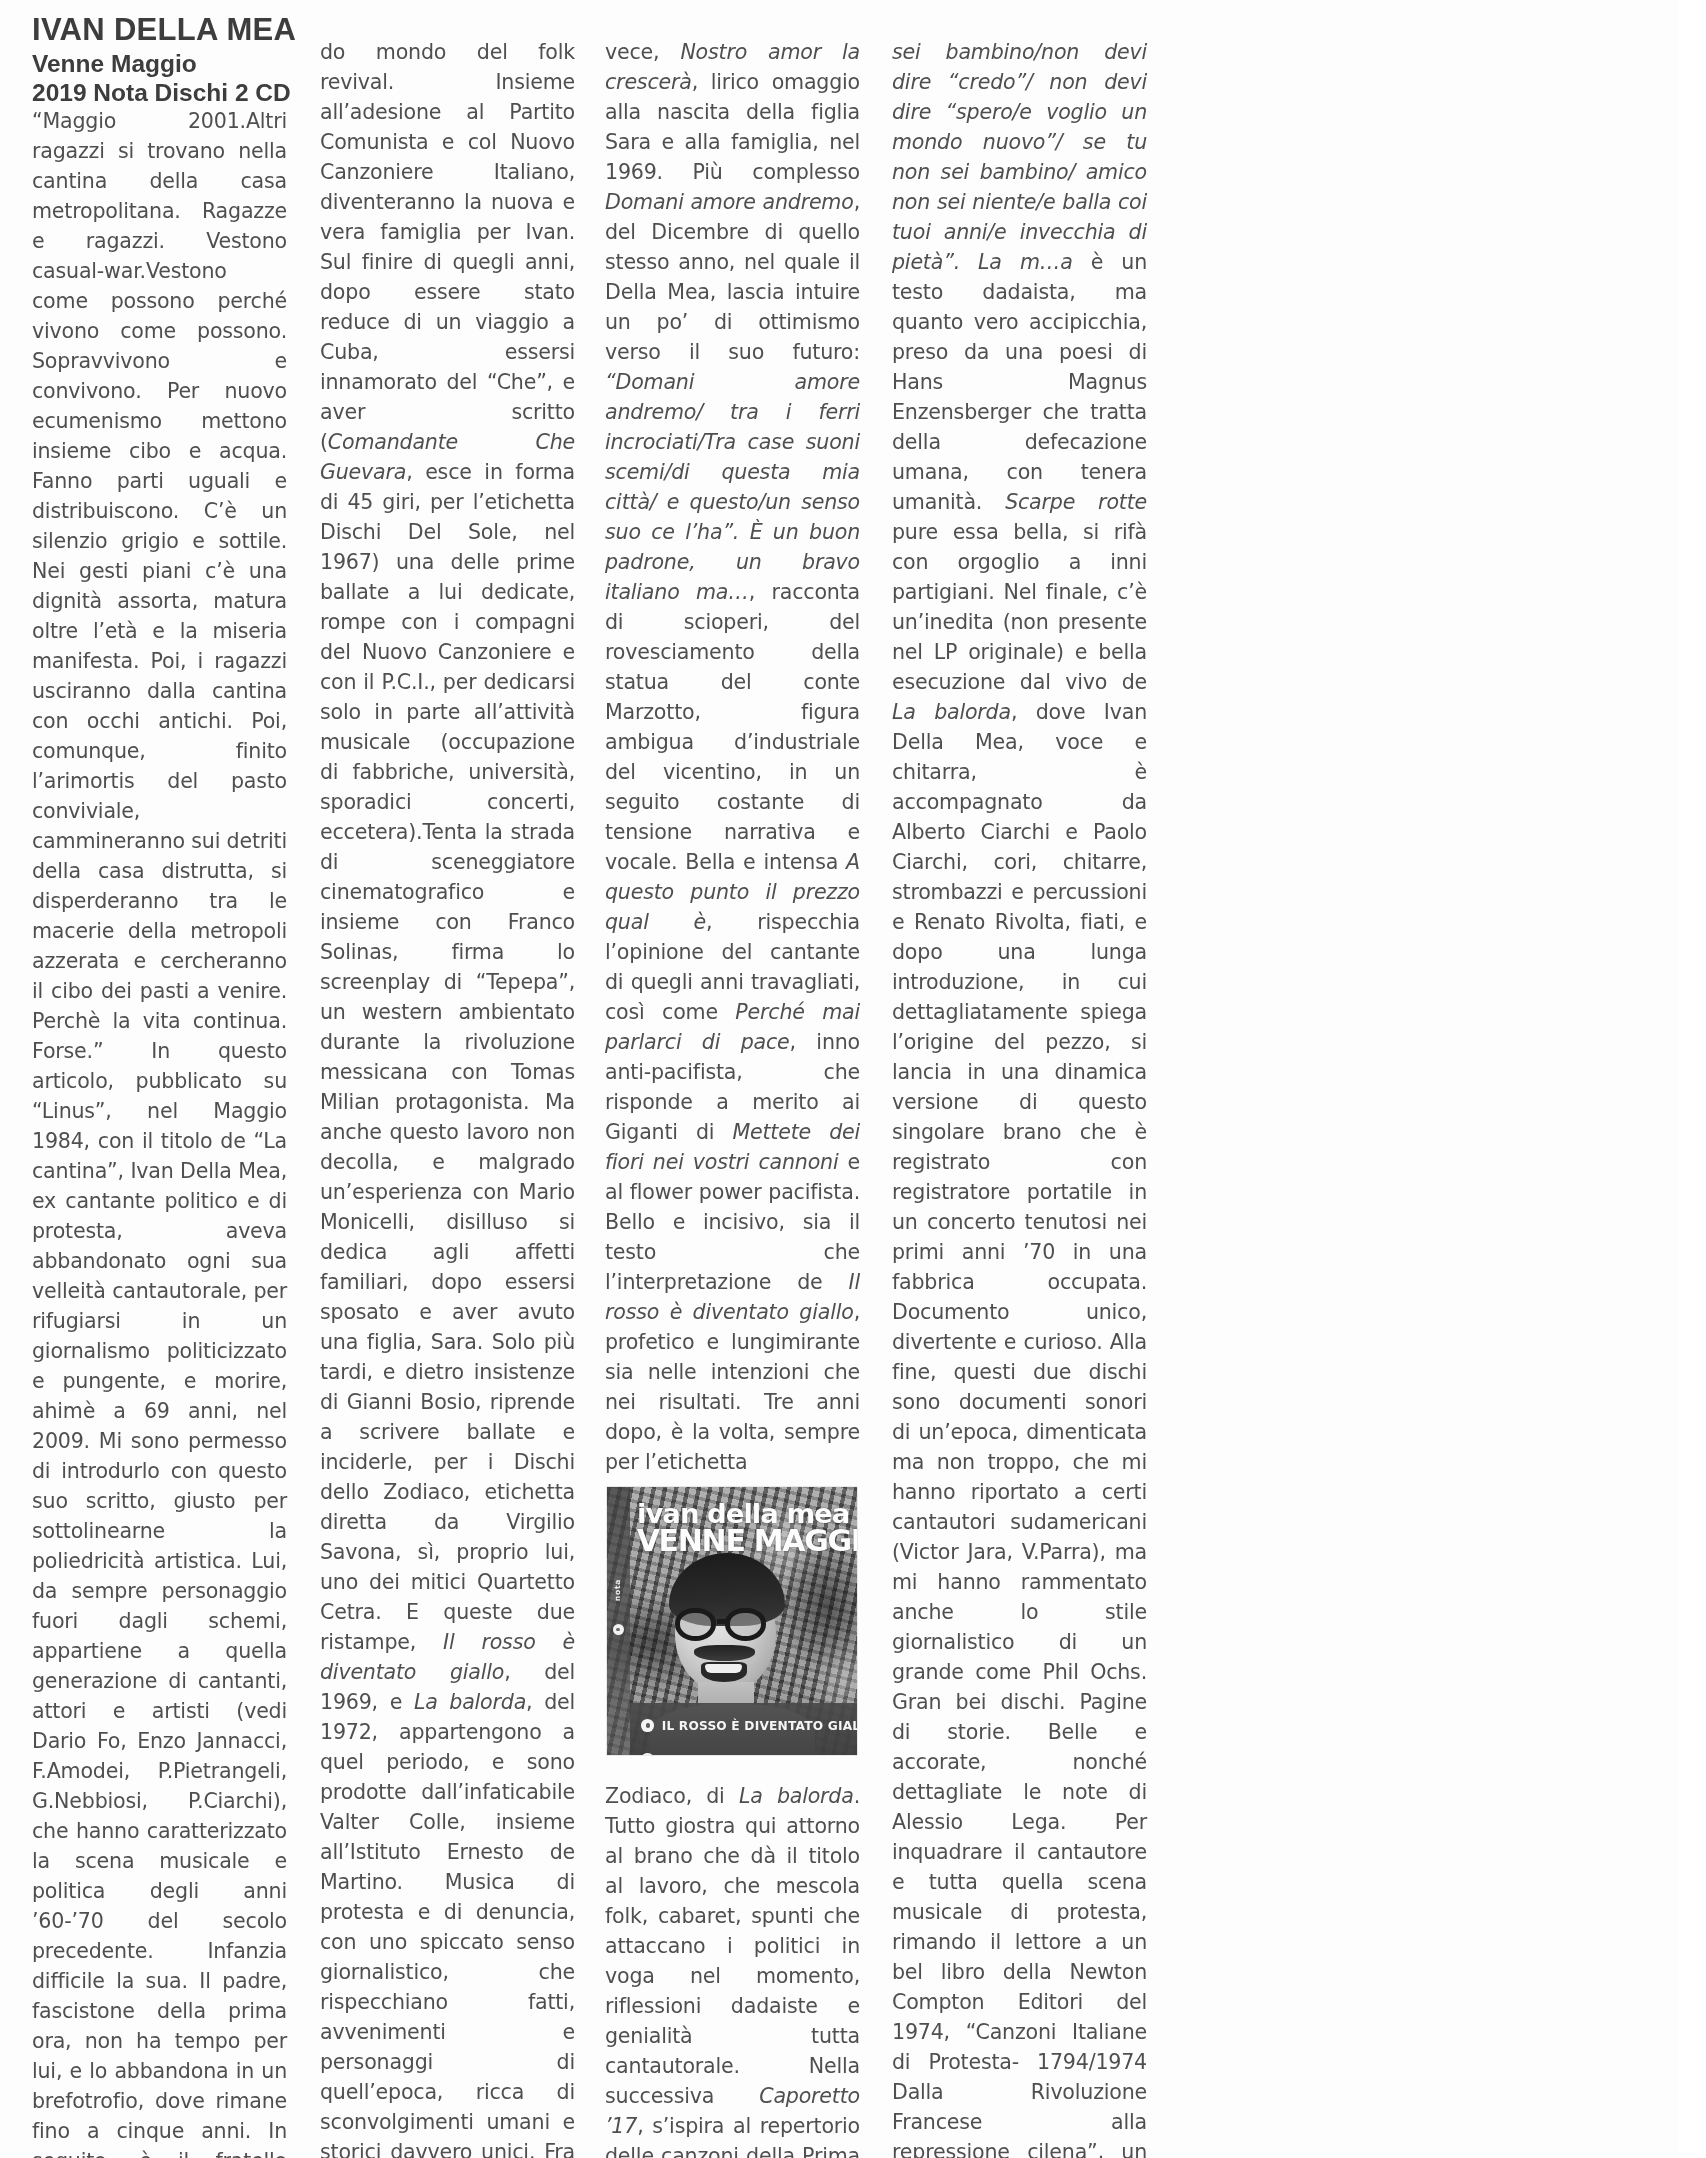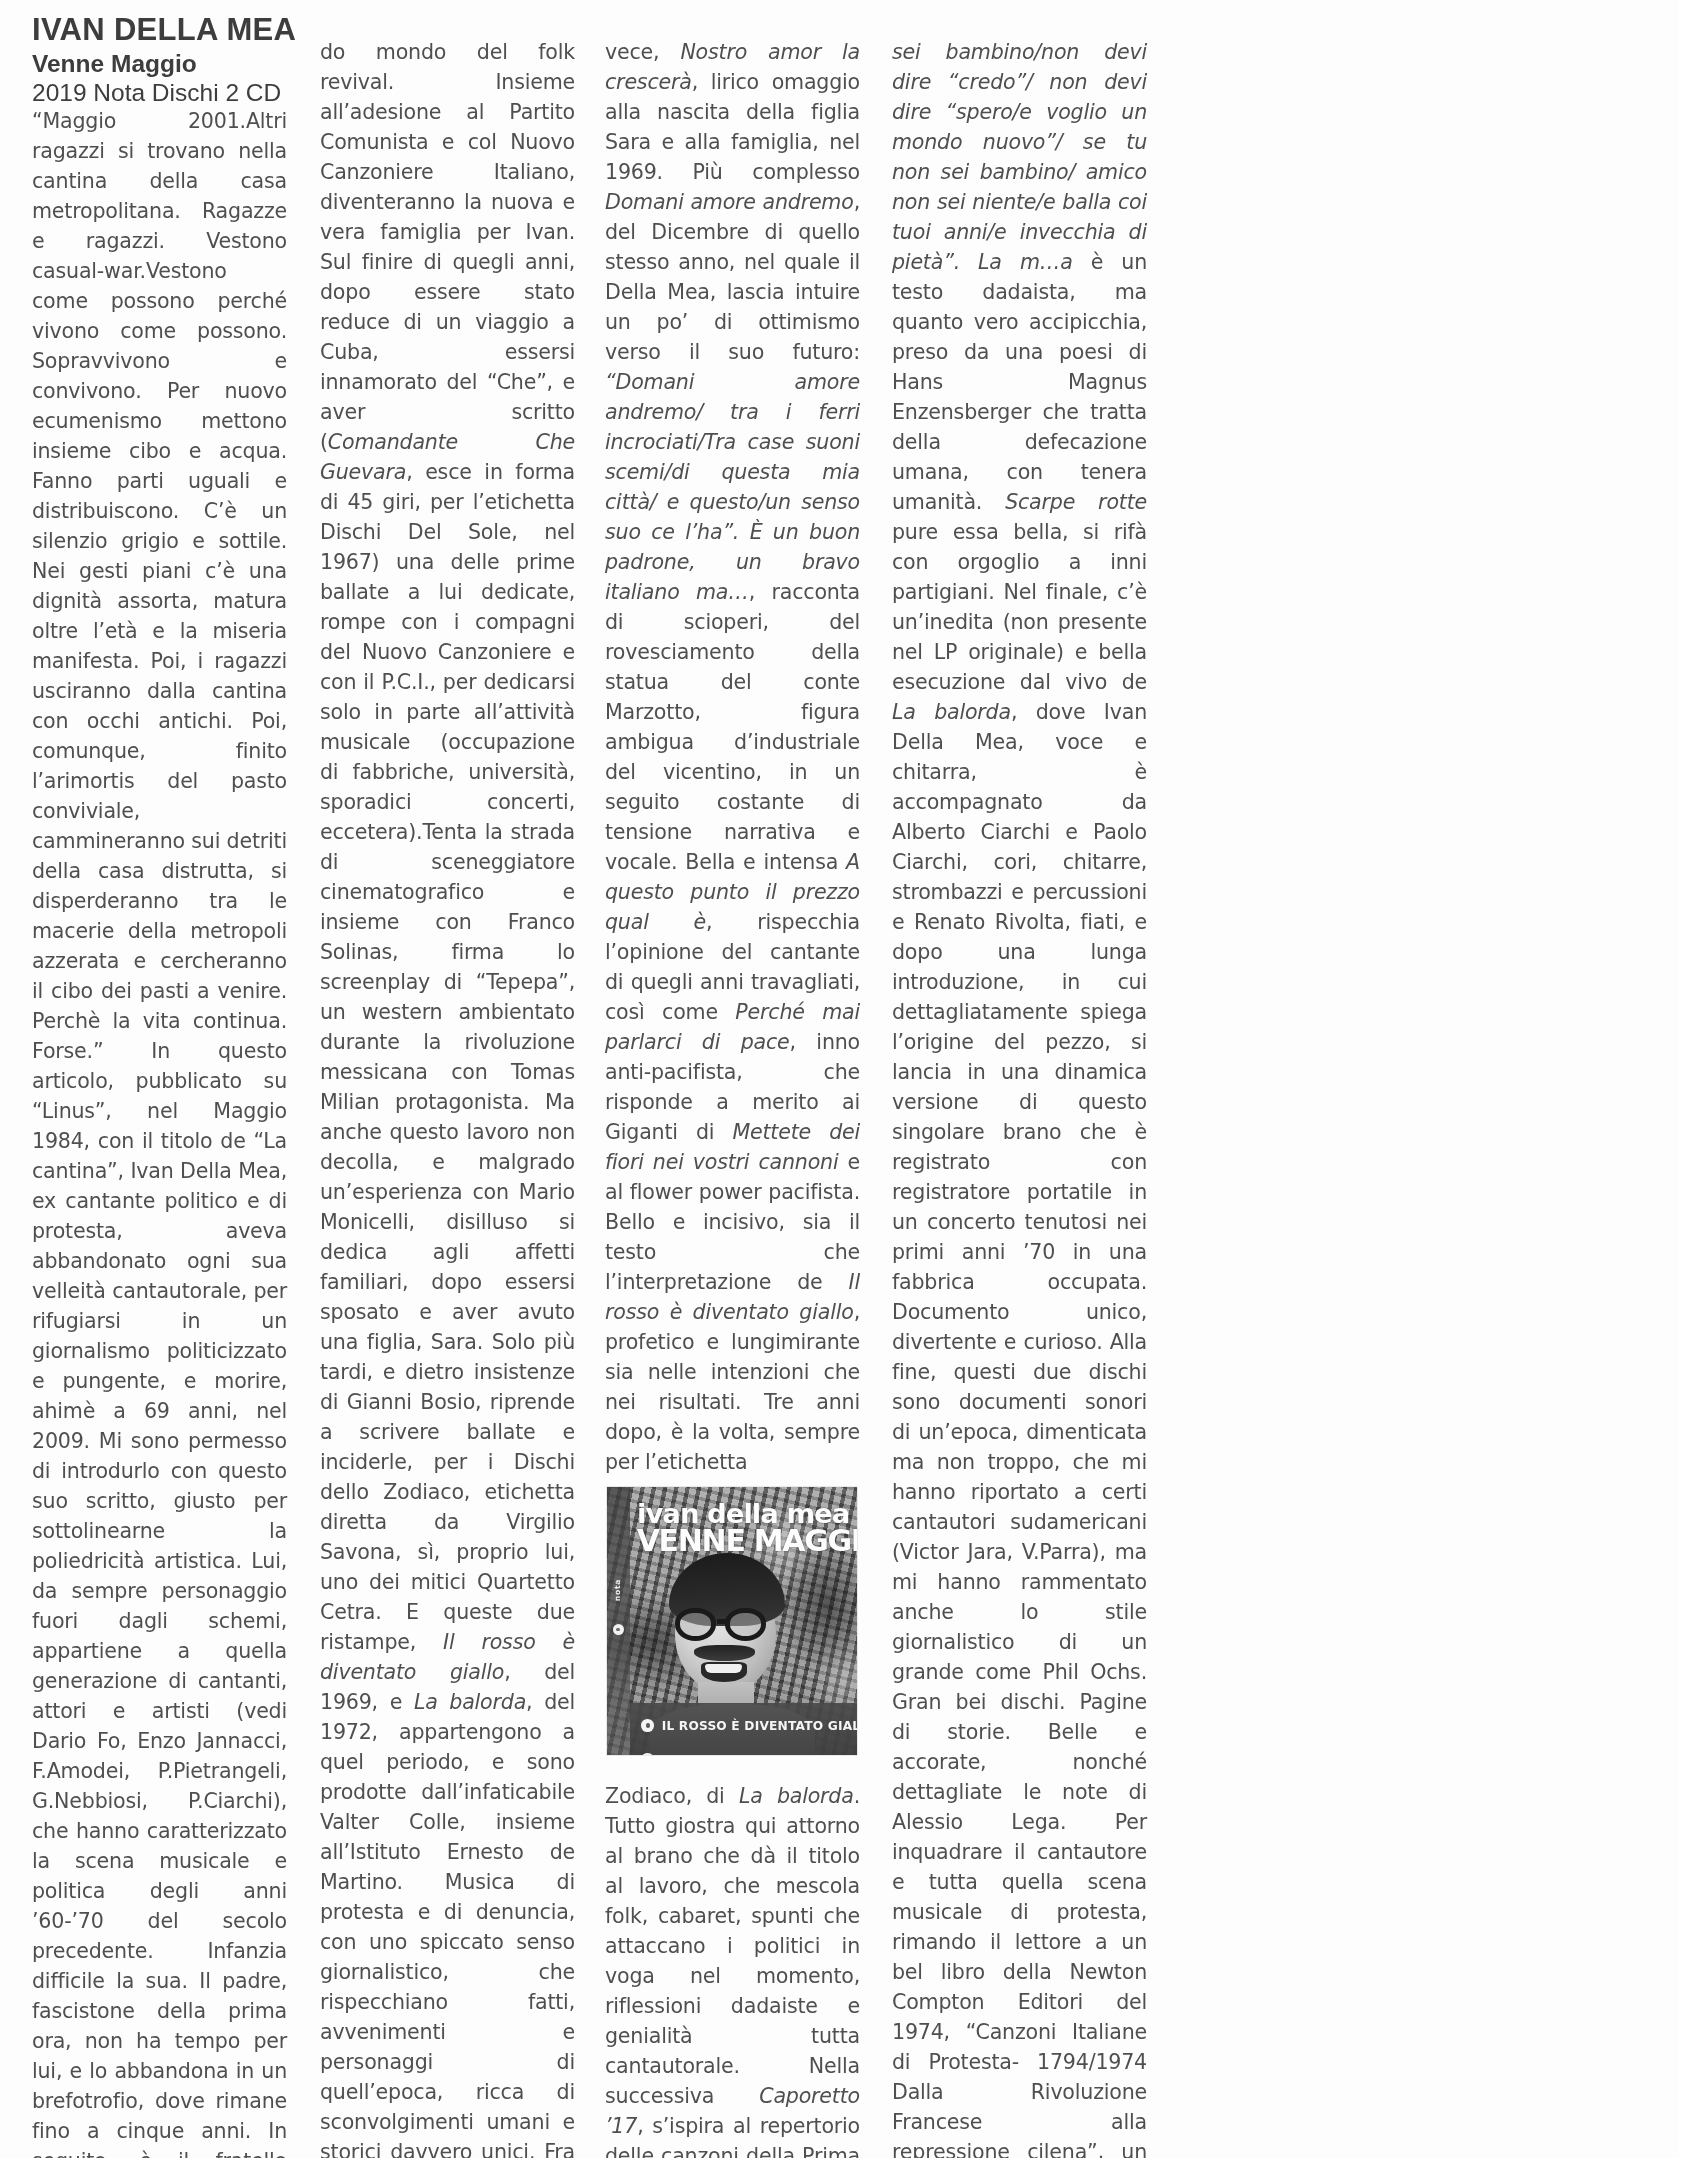--- a/index.html
+++ b/index.html
@@ -43,21 +43,21 @@
   .mast-sub1 {
     font-family: "Liberation Sans", sans-serif;
     font-weight: bold;
     font-size: 24.5px;
     color: #3d3d3d;
     line-height: 1.22;
     margin-top: 3.4px;
   }
   .mast-sub2 {
     font-family: "Liberation Sans", sans-serif;
-    font-weight: normal;
+    font-weight: bold;
     font-size: 24.5px;
     color: #3d3d3d;
     line-height: 1.22;
     white-space: nowrap;
   }
 
   
   .col {
     position: absolute;
     width: 255px;

